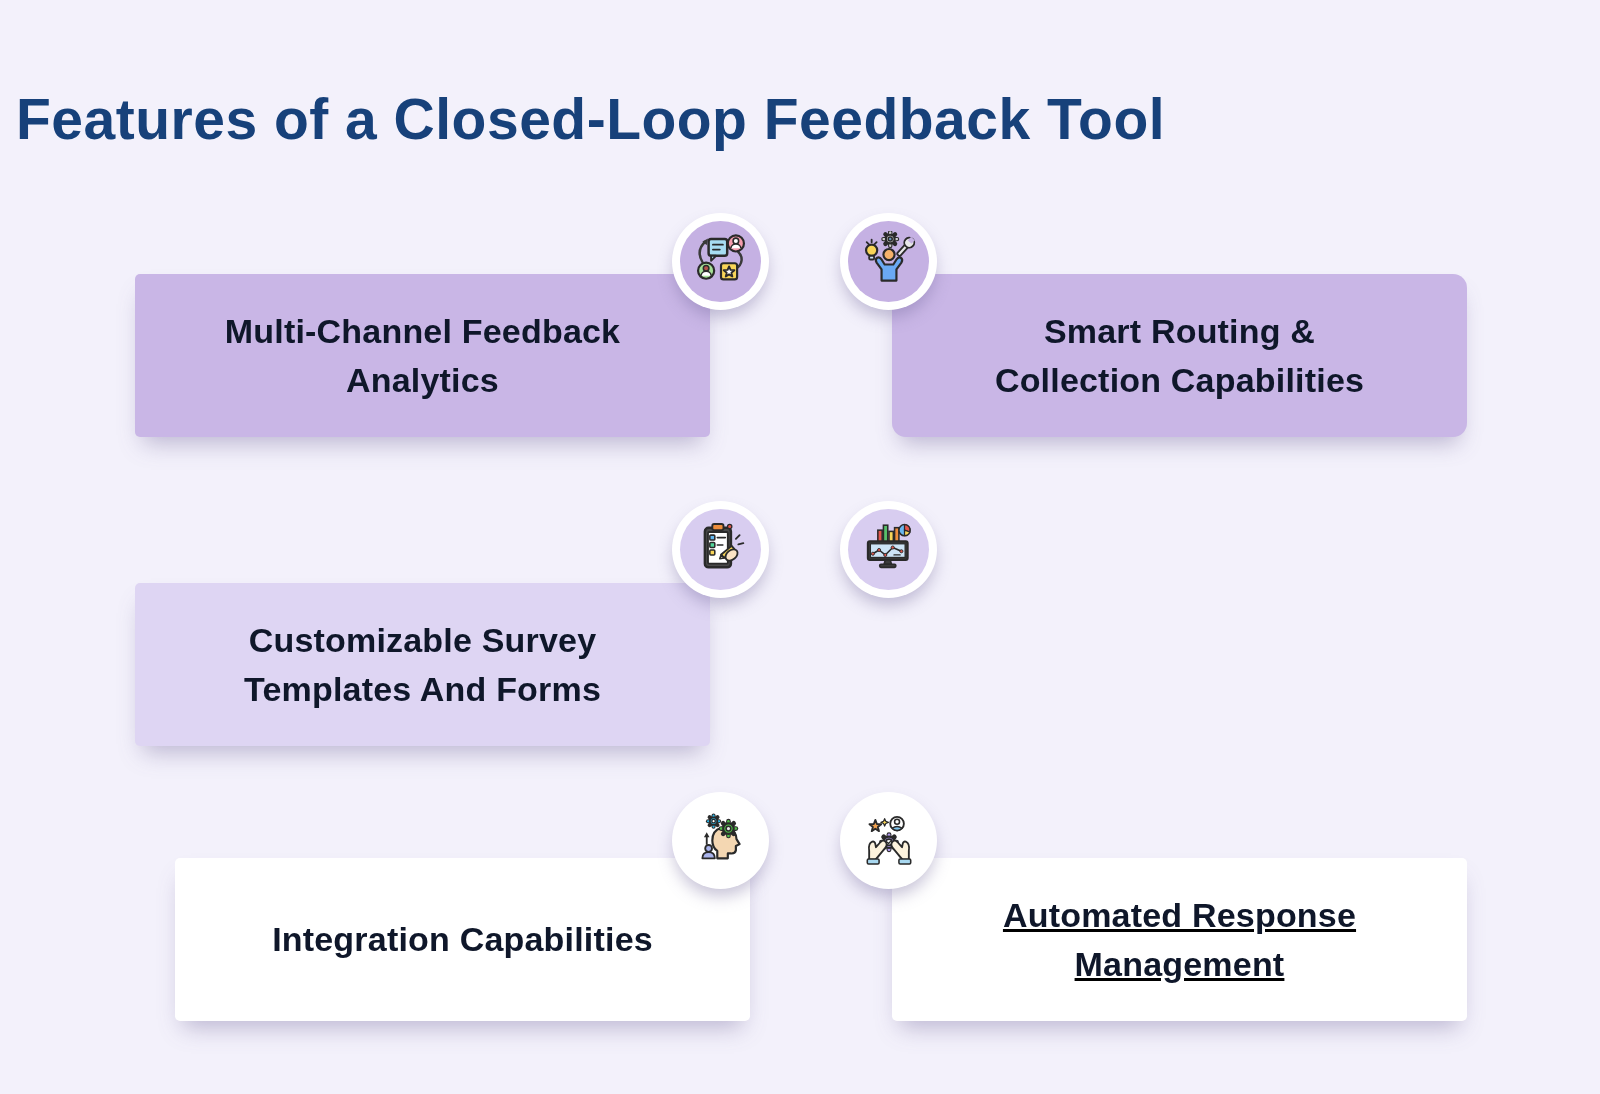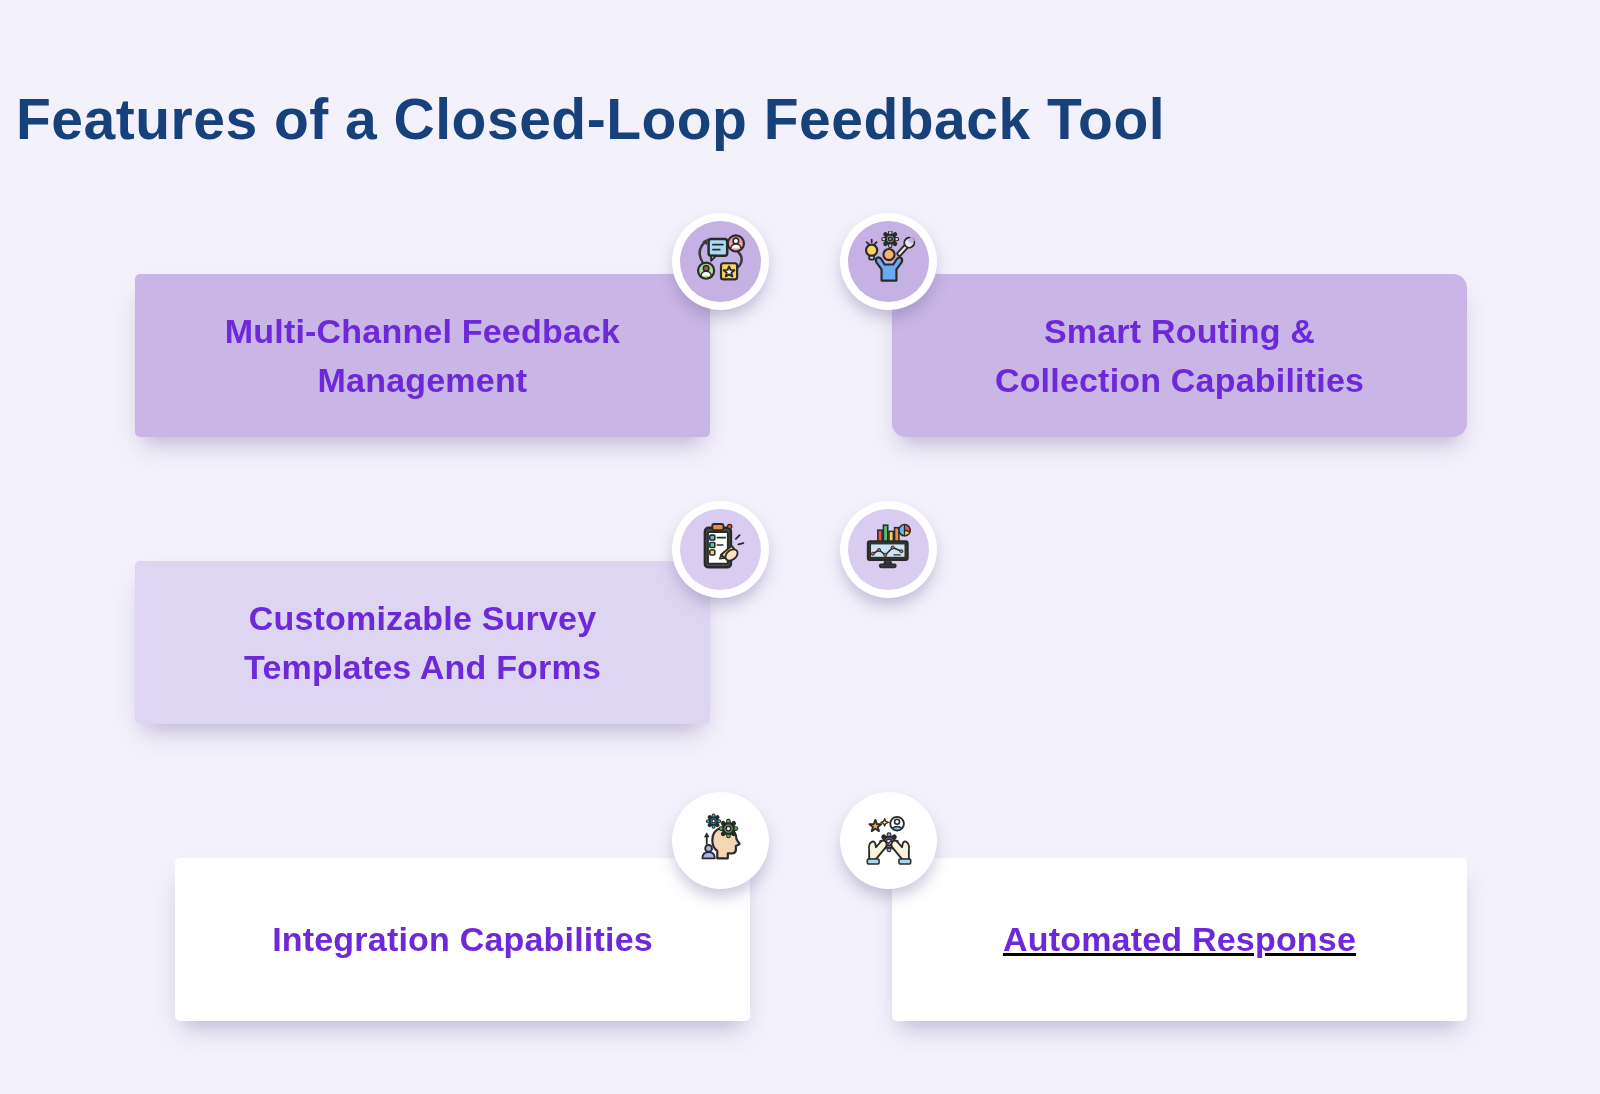--- a/index.html
+++ b/index.html
@@ -4,24 +4,24 @@
 <style>
   html,body{margin:0;padding:0;background:#f3f1fb;}
   .canvas{position:relative;width:1600px;height:1094px;background:#f3f1fb;overflow:hidden;
           font-family:"Liberation Sans",sans-serif;}
   .page-title{position:absolute;top:70px;left:0;width:1600px;text-align:left;margin:16px;
               font-size:57px;font-weight:700;letter-spacing:.5px;color:#17417a;}
   .card{position:absolute;width:575px;height:163px;border-radius:5px;
         display:flex;flex-direction:column;align-items:center;justify-content:center;
         text-align:center;box-shadow:0 14px 22px -8px rgba(109,97,150,.42);z-index:1;}
   .card-line{display:block;font-size:34px;line-height:49px;font-weight:600;
-             letter-spacing:.2px;color:#6d28d9;}
+             letter-spacing:.2px;color:#0f172a;}
   .c1{left:135px;top:274px;background:#c9b6e6;}
   .c2{left:892px;top:274px;background:#c9b6e6;}
-  .c3{left:135px;top:561px;background:#ded5f3;}
+  .c3{left:135px;top:583px;background:#ded5f3;}
   .c4{left:892px;top:567px;background:#ded5f3;}
   .c5{left:135px;top:858px;background:#ffffff;}
   .c6{left:892px;top:858px;background:#ffffff;}
   .icon-circle{position:absolute;width:97px;height:97px;border-radius:50%;background:#ffffff;
                display:flex;align-items:center;justify-content:center;z-index:2;
                box-shadow:0 9px 16px -2px rgba(109,97,150,.38);}
   .icon-inner{width:81px;height:81px;border-radius:50%;display:flex;align-items:center;justify-content:center;}
   .p1 .icon-inner{background:#c5b1e3;}
   .p2 .icon-inner{background:#d8cdf0;}
   .p3 .icon-inner{background:#ffffff;}
@@ -35,38 +35,39 @@
 </style>
 </head>
 <body>
 
 <div class="canvas" style="background: rgb(243, 241, 251);">
 
   <h1 class="page-title">Features of a Closed-Loop Feedback Tool</h1>
 
   <div class="card c1" style="background: rgb(201, 182, 230);">
     <span class="card-line">Multi-Channel Feedback</span>
-    <span class="card-line">Management</span>
+    <span class="card-line">Analytics</span>
   </div>
   <div class="card c2" style="background: rgb(201, 182, 230); border-radius: 14px;">
     <span class="card-line">Smart Routing &amp;</span>
     <span class="card-line">Collection Capabilities</span>
   </div>
 
   <div class="card c3" style="background: rgb(222, 213, 243);">
     <span class="card-line">Customizable Survey</span>
     <span class="card-line">Templates And Forms</span>
   </div>
 
   <div class="card c5" style="background: rgb(255, 255, 255); margin-left: 40px;">
     <span class="card-line">Integration Capabilities</span>
     <span class="card-line"></span>
   </div>
   <div class="card c6" style="background: rgb(255, 255, 255); text-decoration: underline;">
     <span class="card-line">Automated Response</span>
+    <span class="card-line">Management</span>
   </div>
 
   <div class="icon-circle i1 p1">
     <div class="icon-inner" style="background: rgb(197, 177, 227);">
       <svg class="icon-svg" viewBox="0 0 100 100">
         <path d="M20,50 C13,38 15,26 25,17" fill="none" stroke="#3a3a3a" stroke-width="4" stroke-linecap="round"></path>
         <polygon points="29,12 20,17 27,23" fill="#3a3a3a"></polygon>
         <path d="M78,34 C86,42 85,54 74,61" fill="none" stroke="#3a3a3a" stroke-width="4" stroke-linecap="round"></path>
         <polygon points="72,67 78,58 68,60" fill="#3a3a3a"></polygon>
         <rect x="30" y="13" width="30" height="27" rx="4" fill="#a7ddf2" stroke="#2a2a2a" stroke-width="4"></rect>

